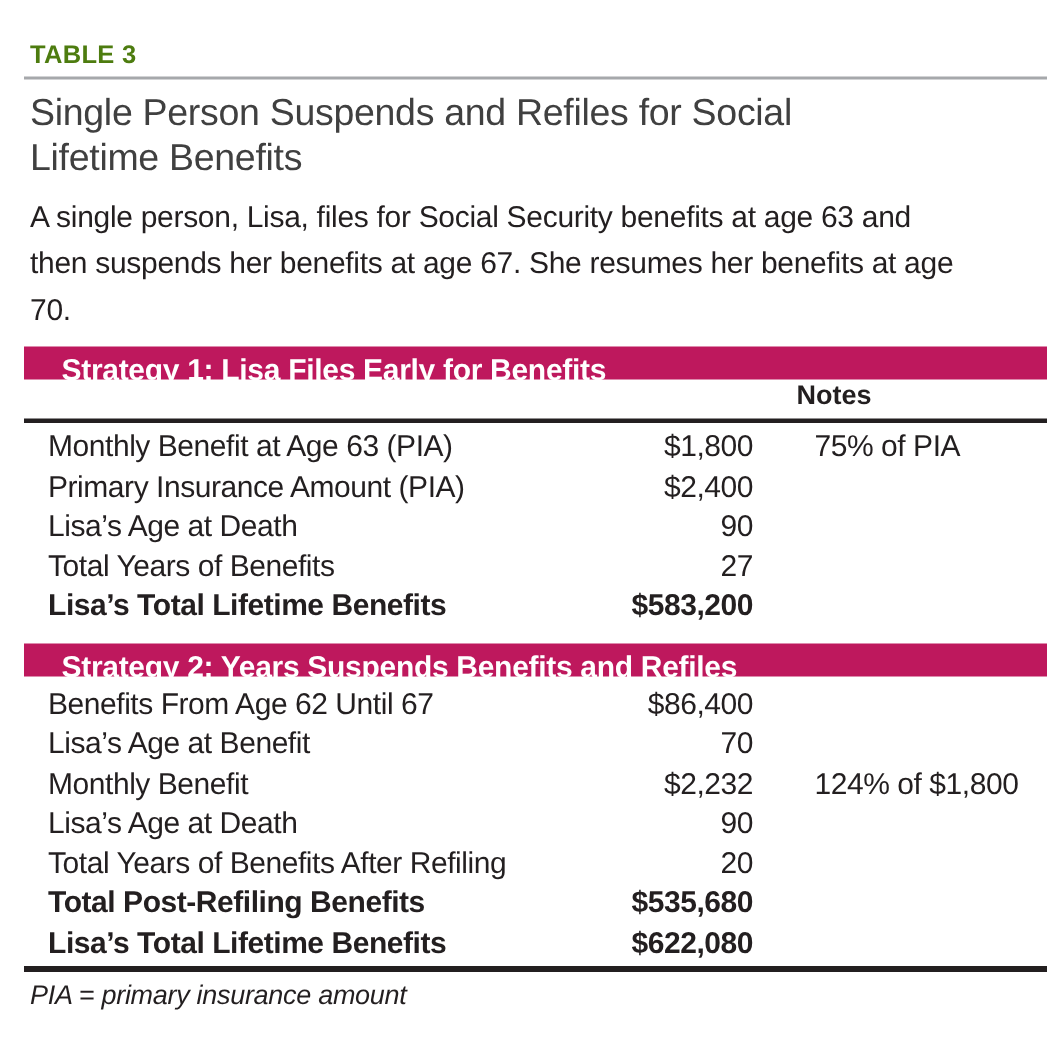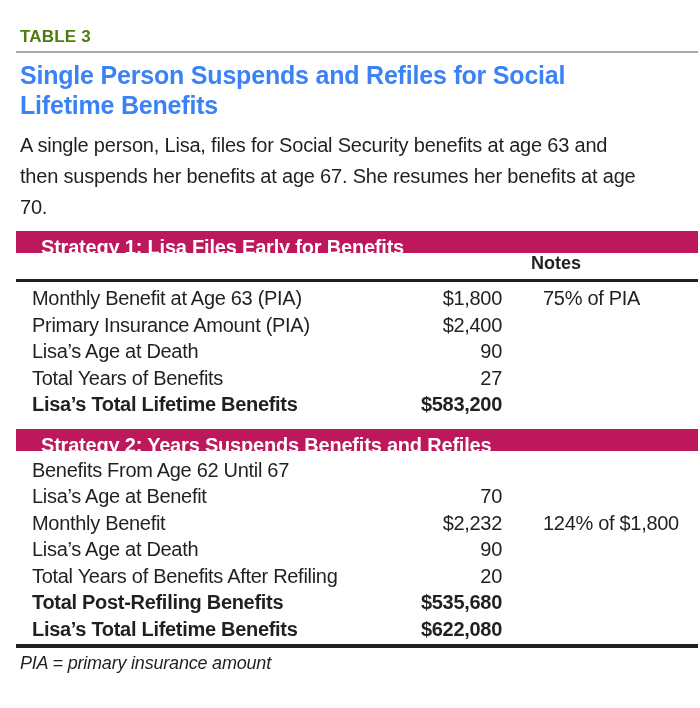--- a/index.html
+++ b/index.html
@@ -25,24 +25,24 @@
   }
   .kicker-rule {
     height: 2px;
     background: #a6a8ab;
     margin-top: 6px;
   }
   .title {
     margin: 7px 0 0 0;
     padding-left: 4px;
     font-size: 25px;
-    font-weight: 700;
+    font-weight: 400;
     line-height: 30px;
     letter-spacing: -0.2px;
-    color: #3b82f6;
+    color: #404040;
   }
   .title .line { display: block; }
   .desc {
     margin: 10px 0 0 0;
     padding-left: 4px;
     font-size: 20px;
     line-height: 31px;
     letter-spacing: -0.2px;
   }
   .desc .line { display: block; }
@@ -155,20 +155,21 @@
         <div class="row bold">
           <span class="label">Lisa’s Total Lifetime Benefits</span>
           <span class="value">$583,200</span>
           <span class="note"></span>
         </div>
       </div>
       <div class="strategy-bar gap-top">Strategy 2: Years Suspends Benefits and Refiles</div>
       <div class="section-body pad-top">
         <div class="row">
           <span class="label">Benefits From Age 62 Until 67</span>
+          <span class="value">$86,400</span>
           <span class="note"></span>
         </div>
         <div class="row">
           <span class="label">Lisa’s Age at Benefit</span>
           <span class="value">70</span>
           <span class="note"></span>
         </div>
         <div class="row">
           <span class="label">Monthly Benefit</span>
           <span class="value">$2,232</span>

